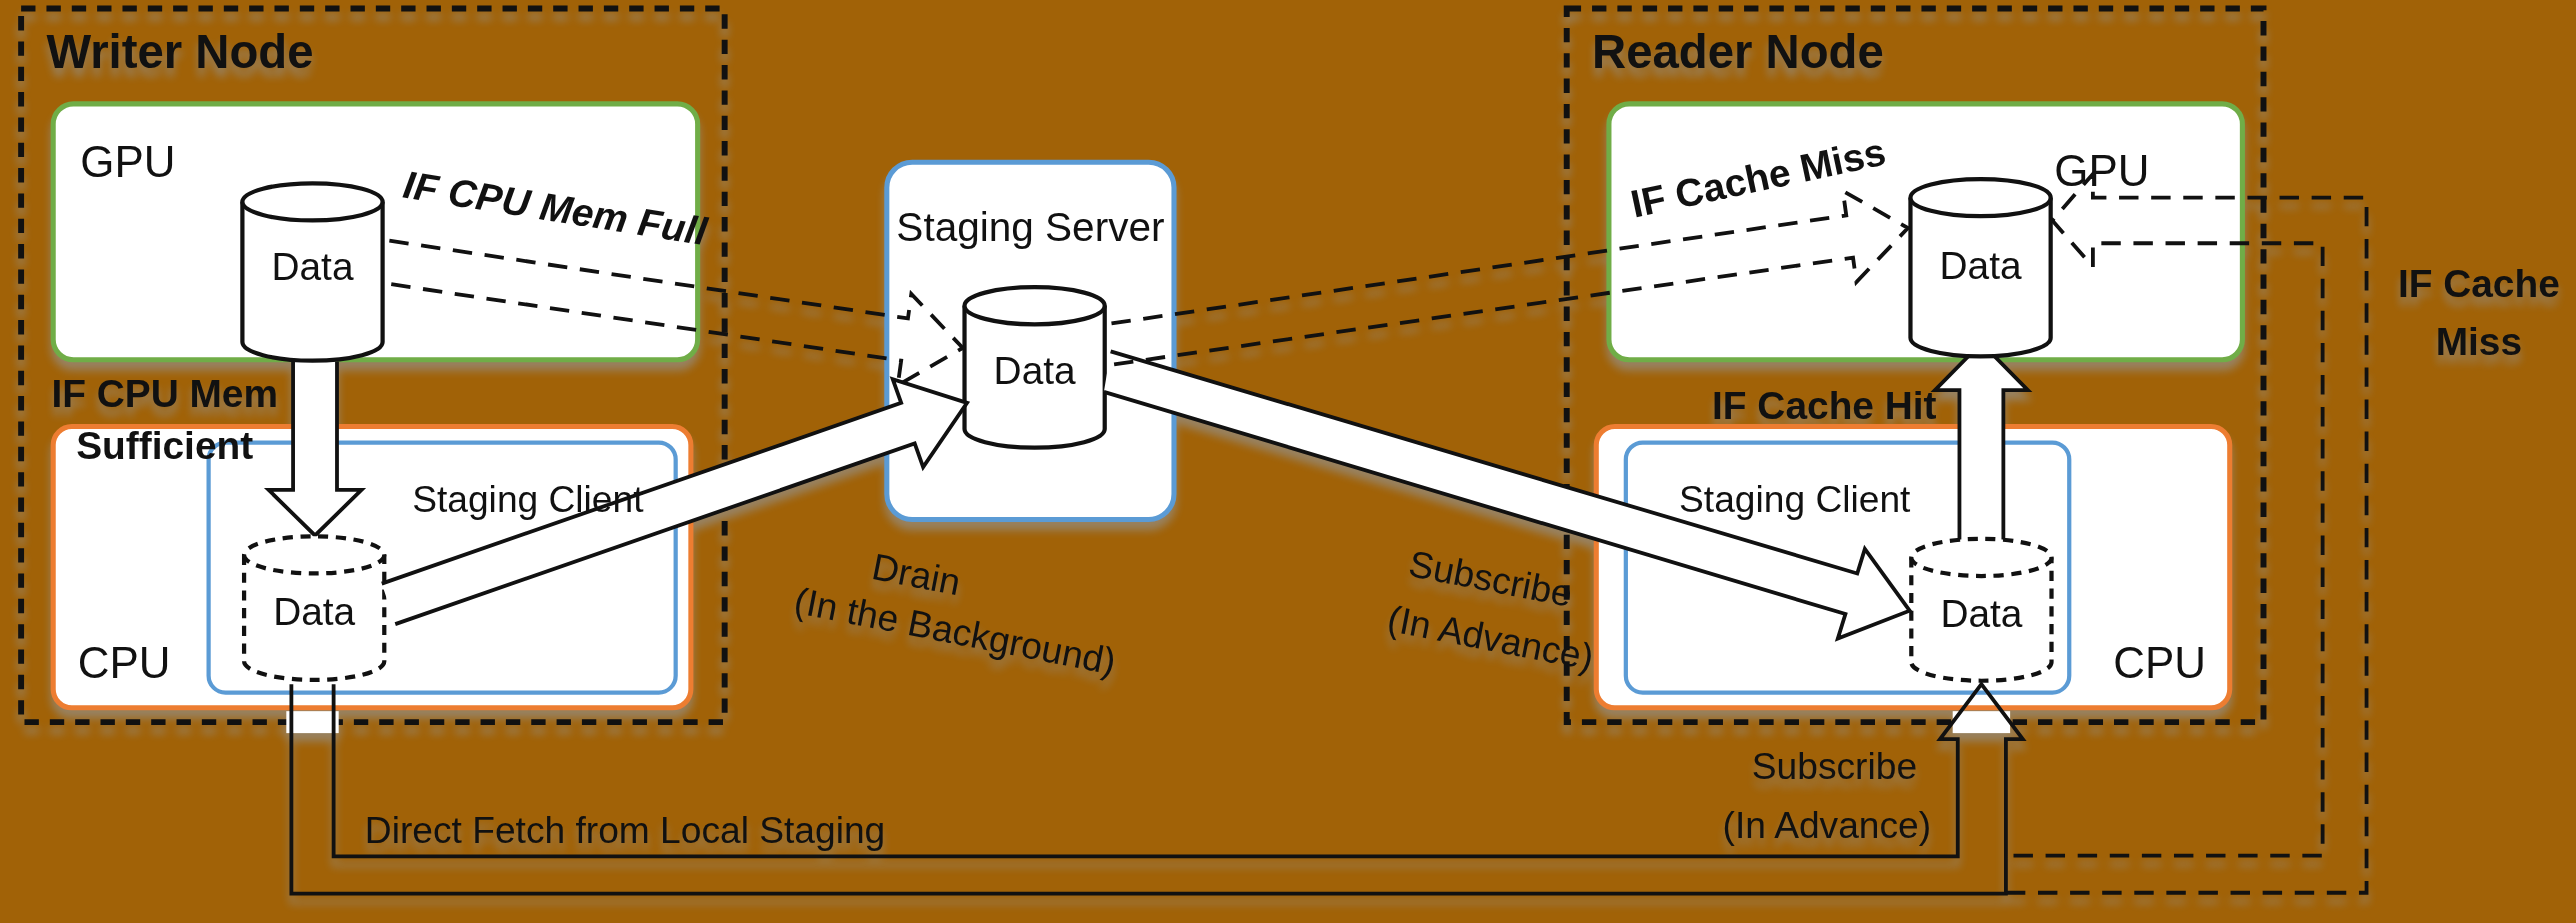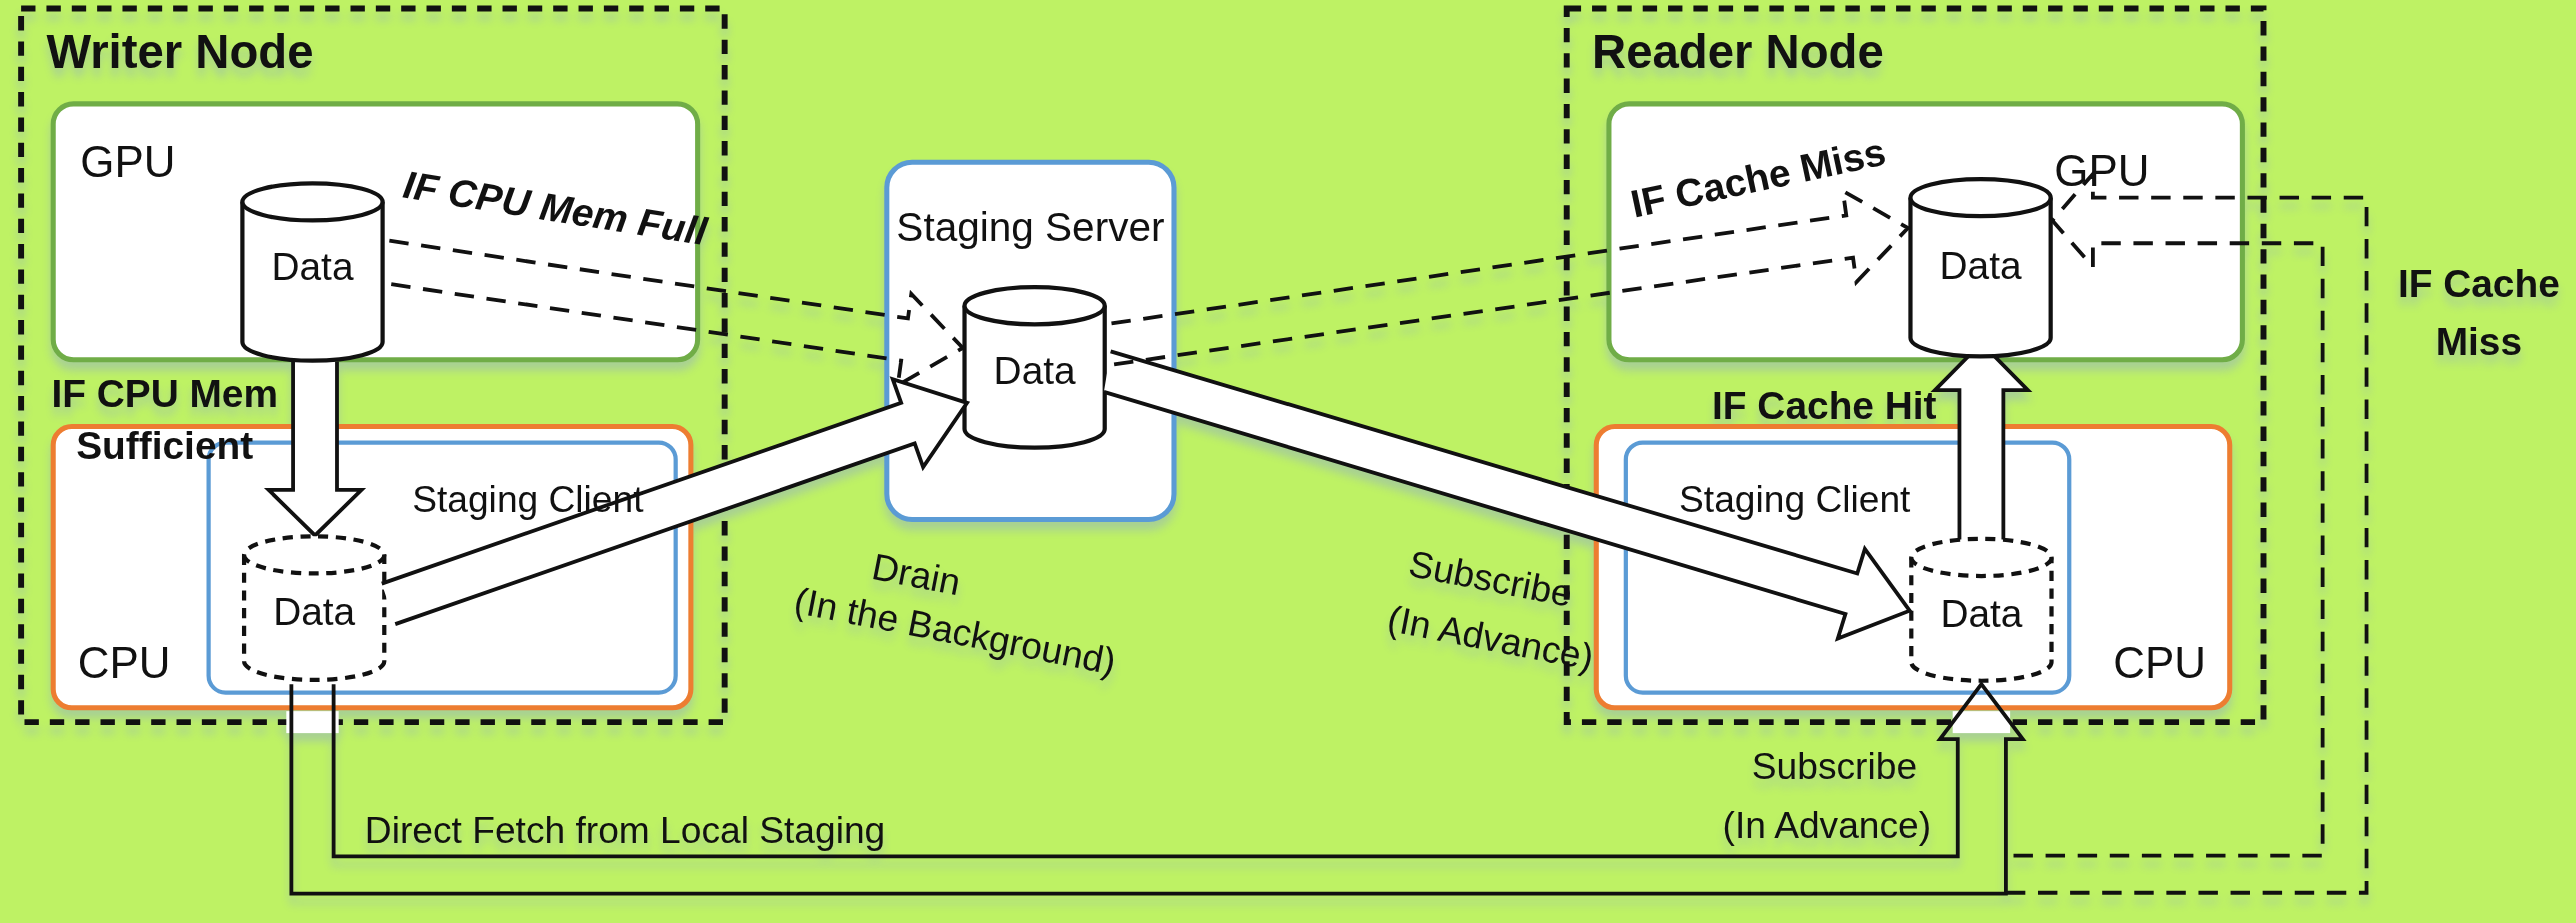--- a/index.html
+++ b/index.html
@@ -1,17 +1,17 @@
 <!DOCTYPE html>
 <html style="font-size:13.5px"><head>
 <meta charset="utf-8">
 <style>
   html,body{margin:0;padding:0;background:#ffffff;}
   body{width:2576px;height:924px;font-family:"Liberation Sans",sans-serif;}
-  .stage{position:relative;width:2576px;height:924px;background:#bef264;overflow:hidden;}
+  .stage{position:relative;width:2576px;height:924px;background:#a16207;overflow:hidden;}
   svg{display:block;}
   
   .node-border{fill:none;stroke:#111111;stroke-width:7;stroke-dasharray:17 13;}
   .gpu-box{fill:#ffffff;stroke:#70AD47;stroke-width:6;}
   .cpu-box{fill:#ffffff;stroke:#ED7D31;stroke-width:6;}
   .client-box{fill:#ffffff;stroke:#5B9BD5;stroke-width:5;}
   .server-box{fill:#ffffff;stroke:#5B9BD5;stroke-width:6;}
   .cyl{fill:#ffffff;stroke:#111111;stroke-width:5;}
   .cyl-dashed{fill:#ffffff;stroke:#111111;stroke-width:5;stroke-dasharray:12 9;}
   .block-arrow{fill:#ffffff;stroke:#111111;stroke-width:4.5;stroke-linejoin:miter;}

